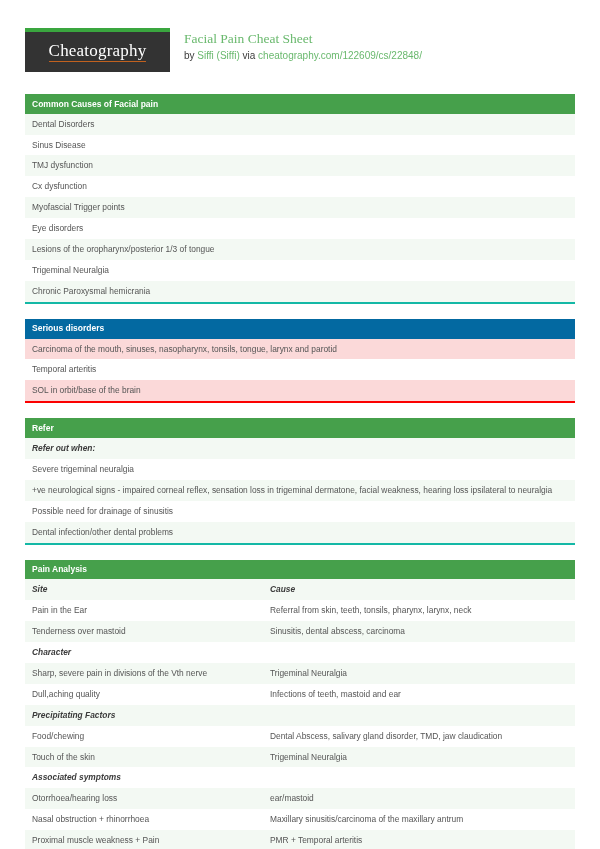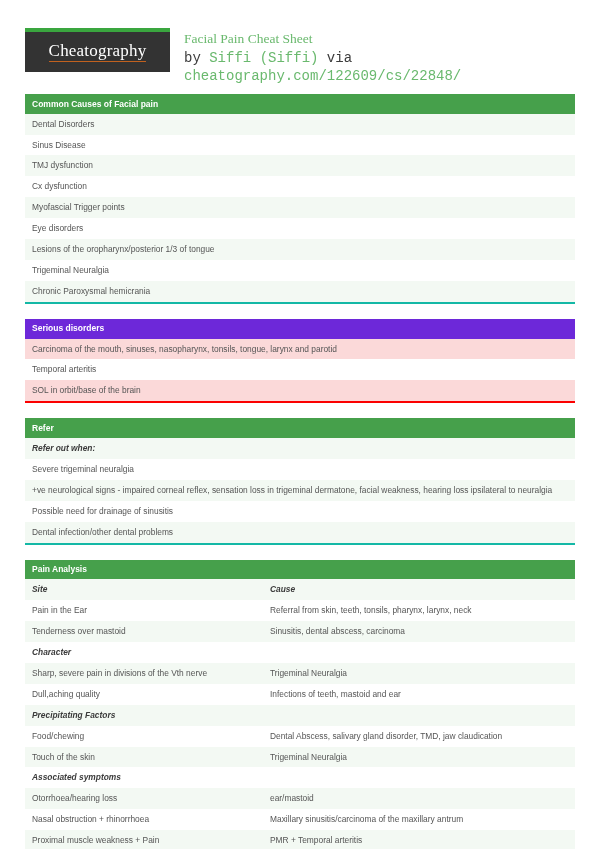--- a/index.html
+++ b/index.html
@@ -64,38 +64,38 @@
   }
   .sheet-title {
     font-family: "Liberation Serif", serif;
     font-size: 13.5px;
     color: #6ab96e;
     line-height: 1.35;
     margin: 0 0 1px 0;
     font-weight: normal;
   }
   .byline {
-    font-family: Liberation Mono, monospace;
-    font-size: 14px;
+    font-family: Liberation Sans, sans-serif;
+    font-size: 10px;
     color: #3c3c3c;
     line-height: 1.3;
   }
   .byline .grn { color: #6ab96e; }
 
   
   .block { margin-bottom: 15px; }
   .block-head {
     background: #46a04b;
     color: #ffffff;
     font-size: 8.5px;
     font-weight: bold;
     padding: 4.5px 7px 4.5px 7px;
     line-height: 1.25;
   }
-  .block.danger .block-head { background: #6d28d9; }
+  .block.danger .block-head { background: #0369a1; }
   .rows {
     border-bottom: 2px solid #14b8a6;
   }
   .block.danger .rows { border-bottom: 2px solid #fb0000; }
   .row {
     display: flex;
     font-size: 8.4px;
     line-height: 1.3;
     padding: 5px 7px;
     color: #555555;

